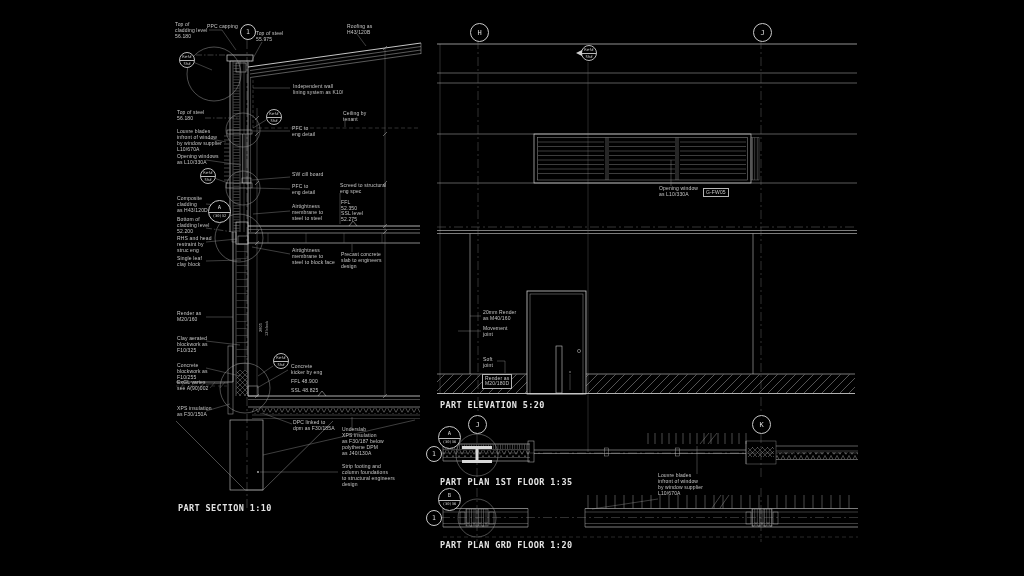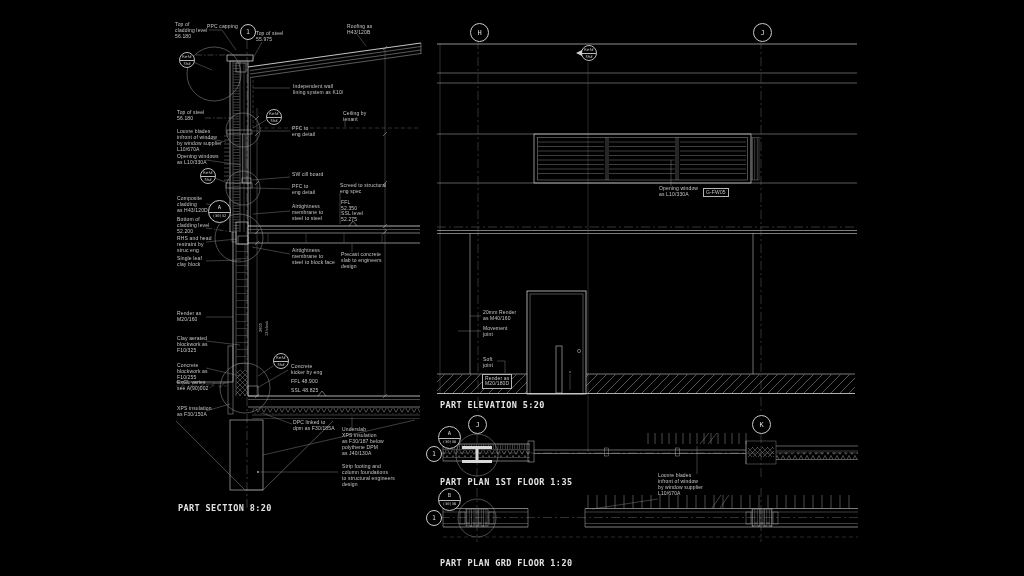--- a/index.html
+++ b/index.html
@@ -334,41 +334,41 @@
 dpm as F30/185A</div>
 <div class="lbl" style="left:342px;top:427px">Underslab
 XPS insulation
 as  F30/187 below
 polythene DPM
 as J40/130A</div>
 <div class="lbl" style="left:342px;top:464px">Strip footing and
 column foundations
 to structural engineers
 design</div>
-<div class="title" style="left:178px;top:503px">PART SECTION 8:20</div>
+<div class="title" style="left:178px;top:503px">PART SECTION 1:10</div>
 
 <div class="lbl" style="left:483px;top:310px">20mm Render
 as M40/160</div>
 <div class="lbl" style="left:483px;top:326px">Movement
 joint</div>
 <div class="lbl" style="left:483px;top:357px">Soft
 joint</div>
 <div class="lbl boxed" style="left:482px;top:374px">Render as
 M20/180D</div>
 <div class="lbl" style="left:659px;top:186px">Opening window
 as L10/330A</div>
 <div class="lbl boxed" style="left:703px;top:188px">G-FW05</div>
 <div class="title" style="left:440px;top:400px">PART ELEVATION 5:20</div>
 
 <div class="lbl" style="left:658px;top:473px">Louvre blades
 infront of window
 by window supplier
 L10/670A</div>
 <div class="title" style="left:440px;top:477px">PART PLAN 1ST FLOOR 1:35</div>
-<div class="title" style="left:440px;top:558px">PART PLAN GRD FLOOR 1:20</div>
+<div class="title" style="left:440px;top:540px">PART PLAN GRD FLOOR 1:20</div>
 
 <div class="bub g15" style="left:240px;top:24px">
       <span>1</span>
     </div>
 <div class="bub g17" style="left:470px;top:23px">
       <span>H</span>
     </div>
 <div class="bub g17" style="left:753px;top:23px">
       <span>J</span>
     </div>

